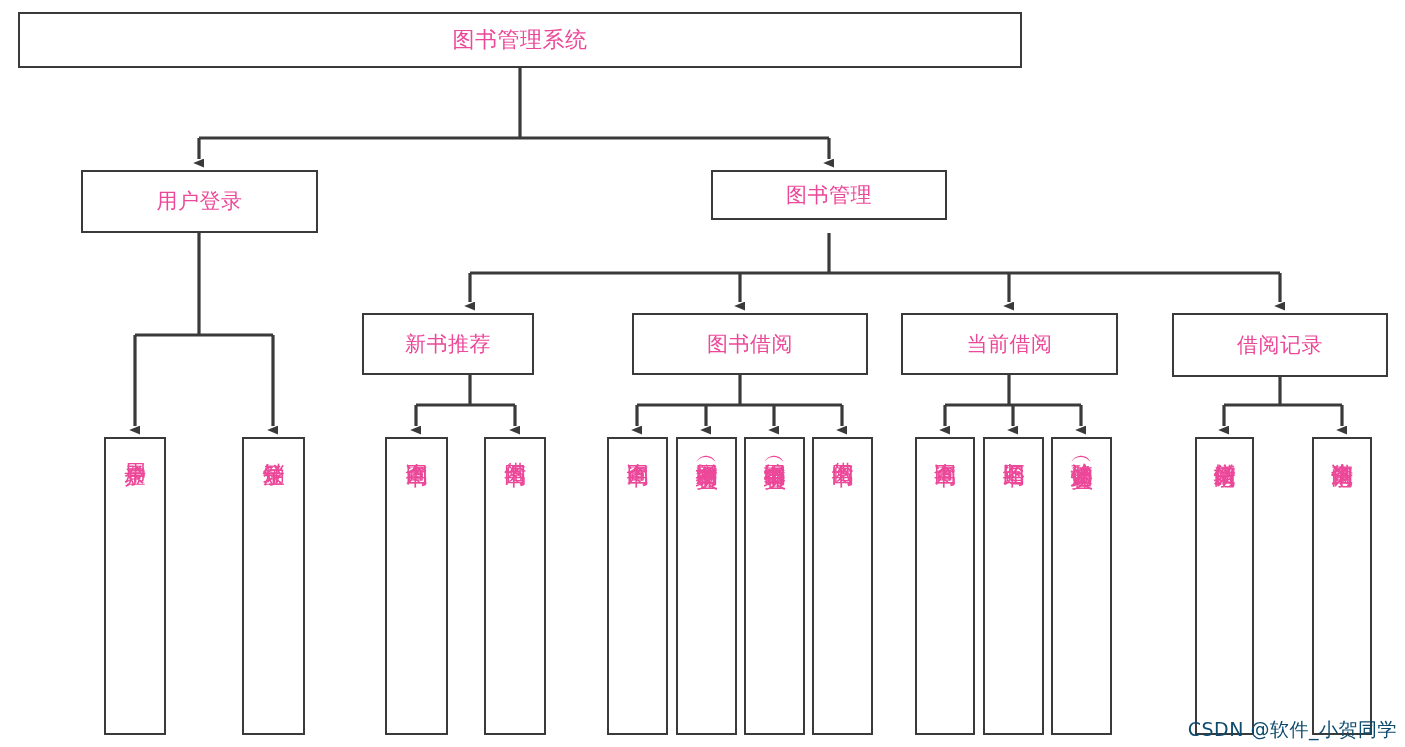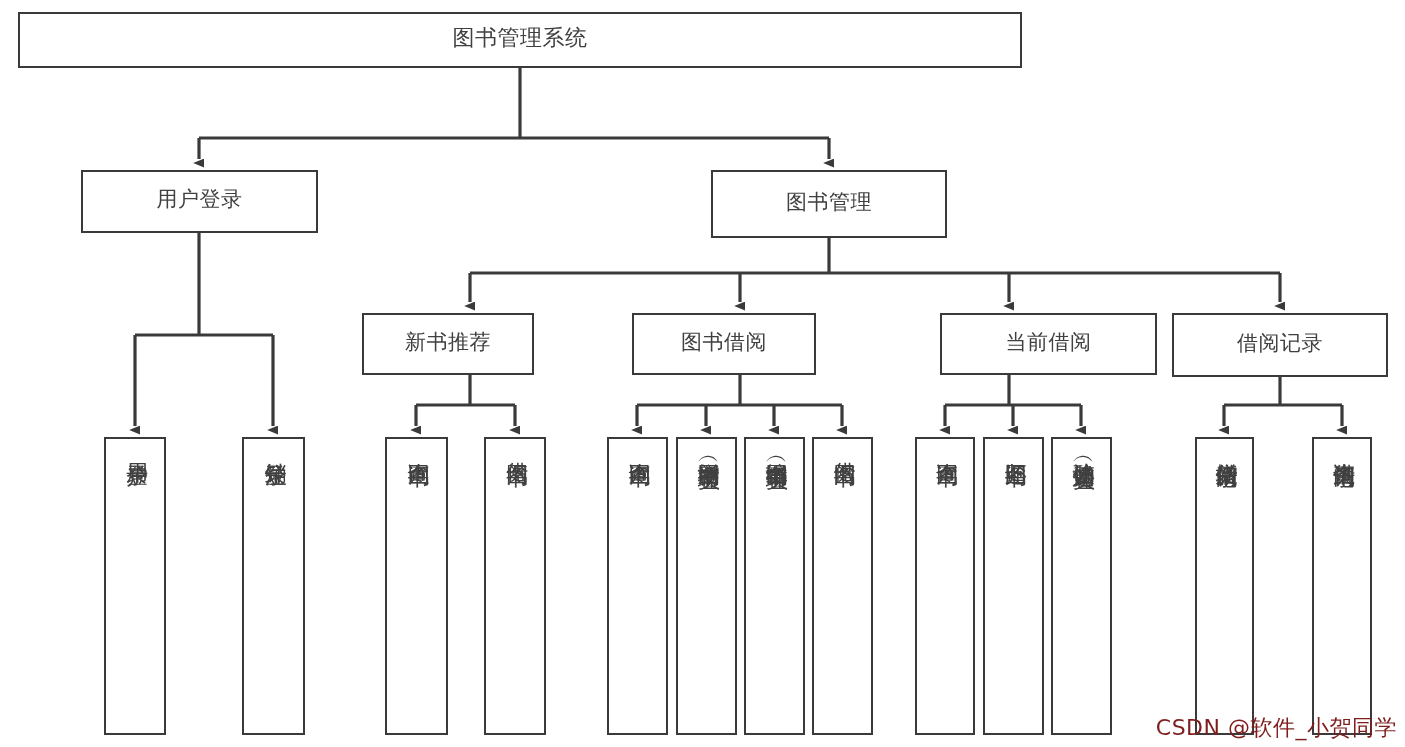--- a/index.html
+++ b/index.html
@@ -25,22 +25,21 @@
     height: 747px;
   }
   .node {
     position: absolute;
     box-sizing: border-box;
     background: #ffffff;
     border: 2.5px solid #3a3a3a;
     display: flex;
     align-items: center;
     justify-content: center;
-    color: #404040;
-    font-family: Liberation Mono, monospace;
+    color: #ec4899;
   }
   .node .lbl {
     font-size: 21px;
     line-height: 1.15;
     letter-spacing: 0.5px;
     white-space: nowrap;
   }
   .node.leaf .lbl {
     writing-mode: vertical-rl;
     text-orientation: upright;
@@ -52,22 +51,22 @@
   .node.leaf {
     align-items: flex-start;
     justify-content: center;
     padding-top: 6px;
   }
   .node.title .lbl { font-size: 22px; }
   #watermark {
     position: absolute;
     right: 8px;
     bottom: 4px;
-    font-size: 22px;
-    color: #7f1d1d;
+    font-size: 19px;
+    color: #0c4a6e;
     letter-spacing: 0.5px;
     white-space: nowrap;
     pointer-events: none;
     margin-top: 28px;
   }
 </style>
 </head>
 <body>
 
 <div id="canvas">
@@ -122,31 +121,31 @@
     </g>
   </svg>
 
   <div class="node title" style="left:18px; top:12px; width:1004px; height:56px;">
     <span class="lbl">图书管理系统</span>
   </div>
 
   <div class="node" style="left:81px; top:170px; width:237px; height:63px;">
     <span class="lbl">用户登录</span>
   </div>
-  <div class="node" style="left:711px; top:170px; width:236px; height:68px;">
+  <div class="node" style="left:711px; top:170px; width:236px; height:50px;">
     <span class="lbl">图书管理</span>
   </div>
 
   <div class="node" style="left:362px; top:313px; width:172px; height:62px;">
     <span class="lbl">新书推荐</span>
   </div>
-  <div class="node" style="left:632px; top:313px; width:184px; height:62px;">
+  <div class="node" style="left:632px; top:313px; width:236px; height:62px;">
     <span class="lbl">图书借阅</span>
   </div>
-  <div class="node" style="left:940px; top:313px; width:217px; height:62px;">
+  <div class="node" style="left:901px; top:313px; width:217px; height:62px;">
     <span class="lbl">当前借阅</span>
   </div>
   <div class="node" style="left:1172px; top:313px; width:216px; height:64px;">
     <span class="lbl">借阅记录</span>
   </div>
 
   <div class="node leaf" style="left:104px; top:437px; width:62px; height:298px;">
     <span class="lbl">用户登录</span>
   </div>
   <div class="node leaf" style="left:242px; top:437px; width:63px; height:298px;">

